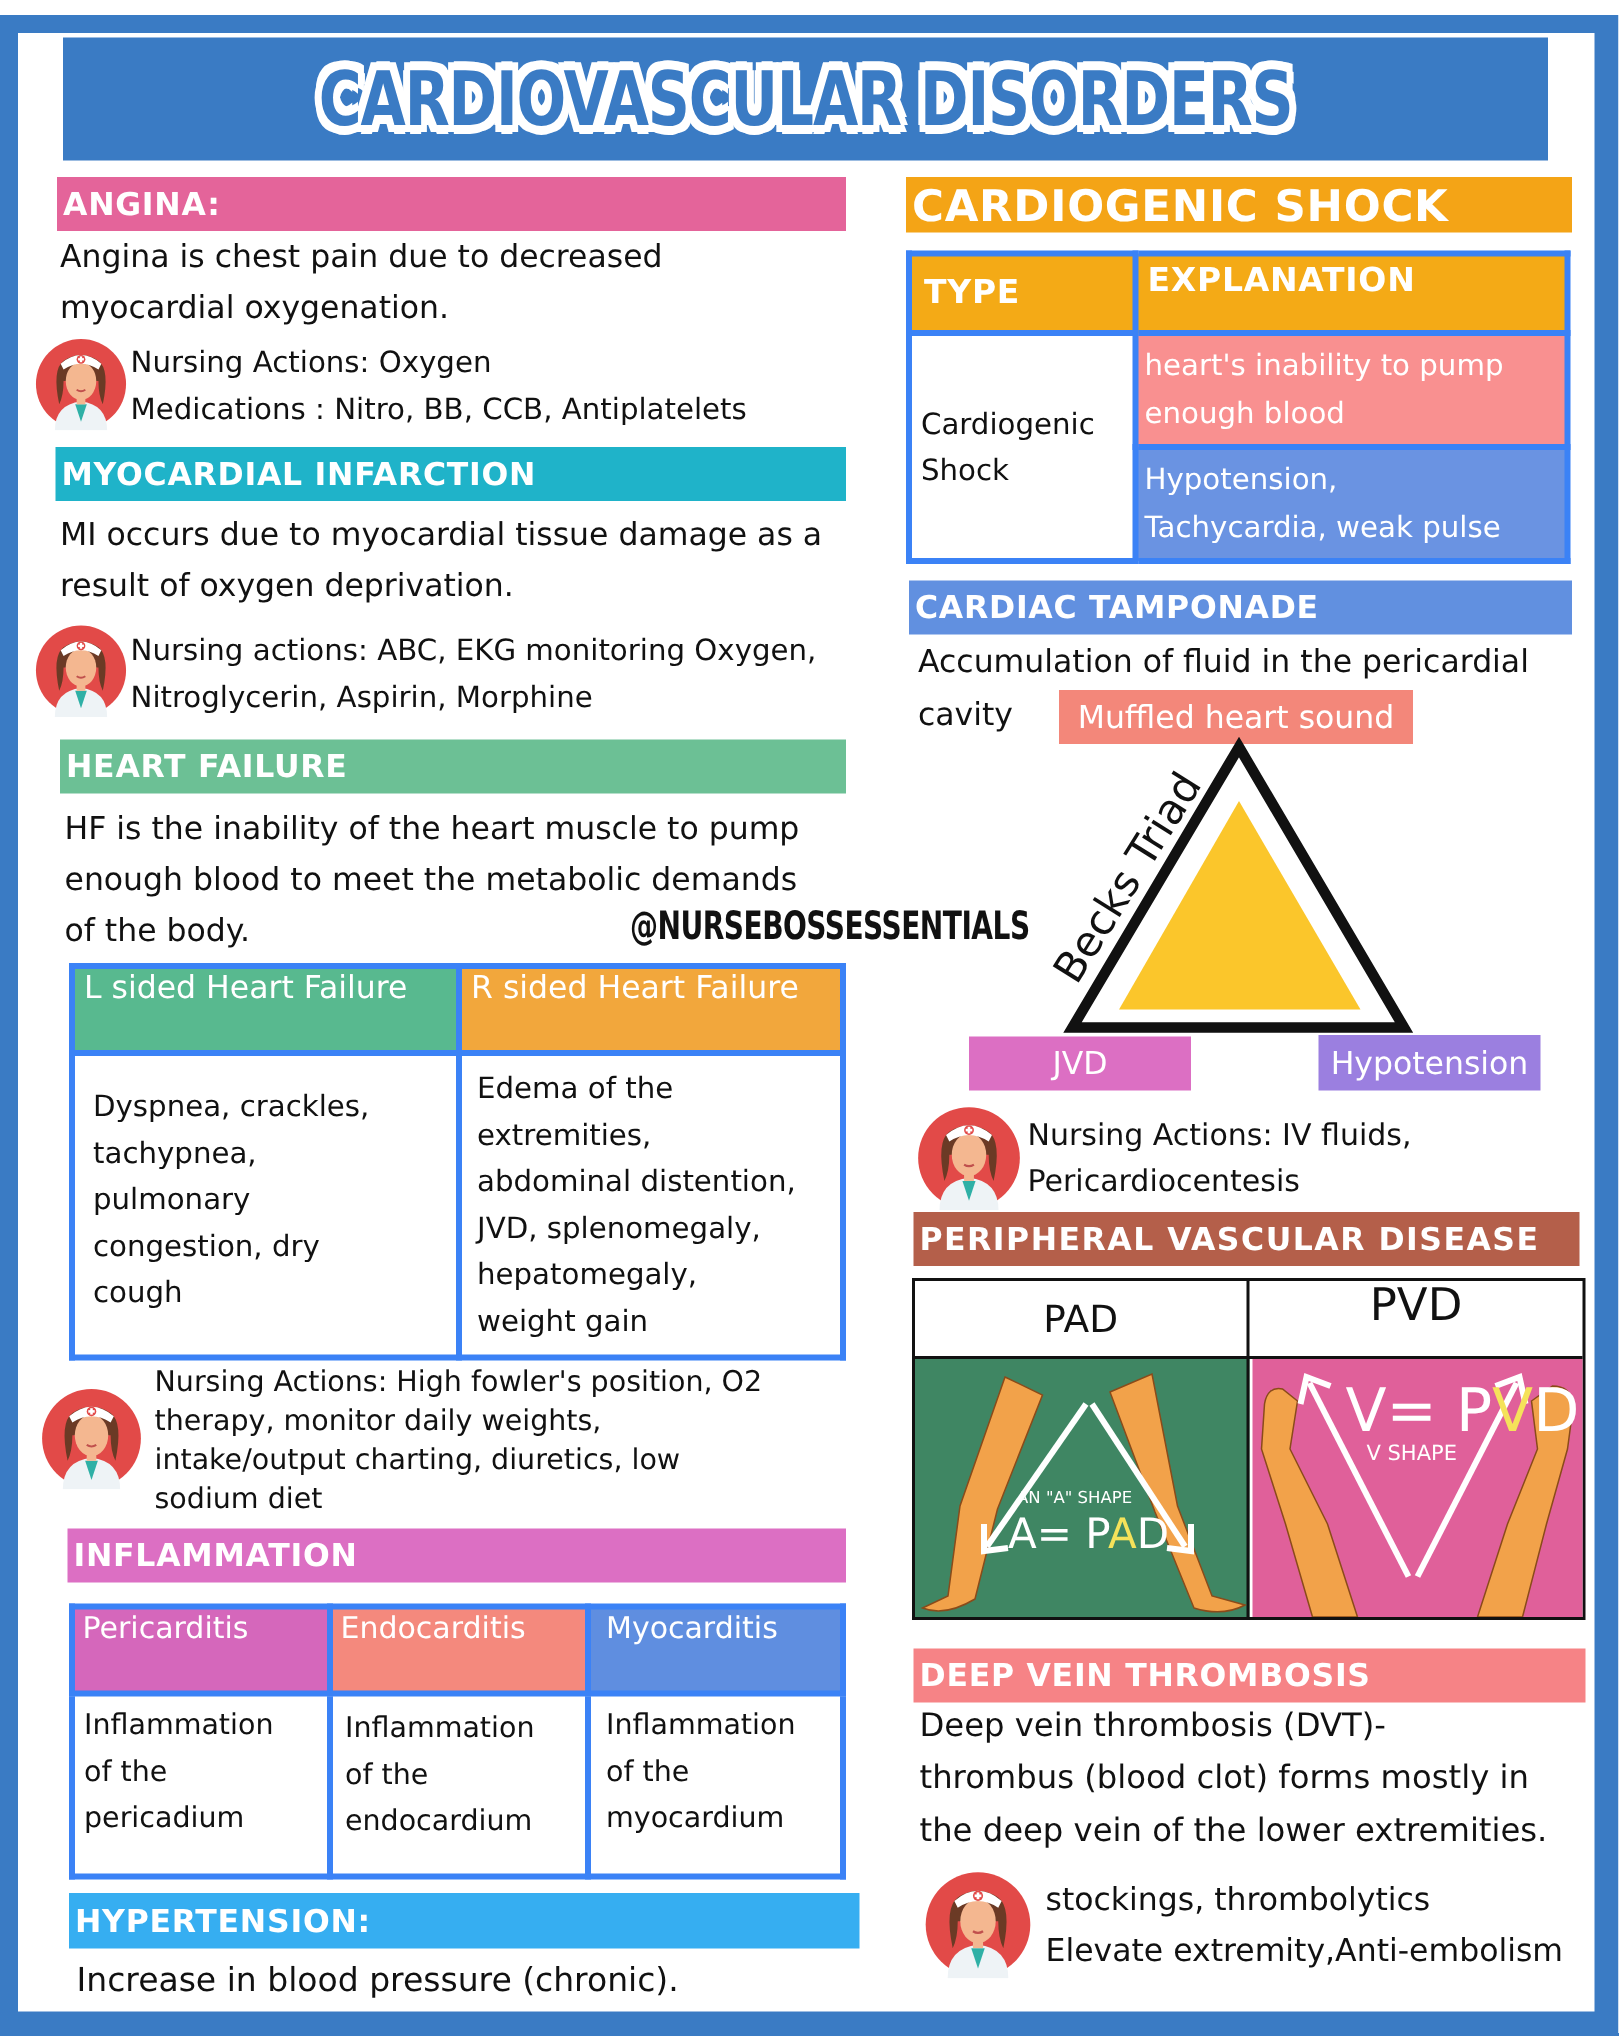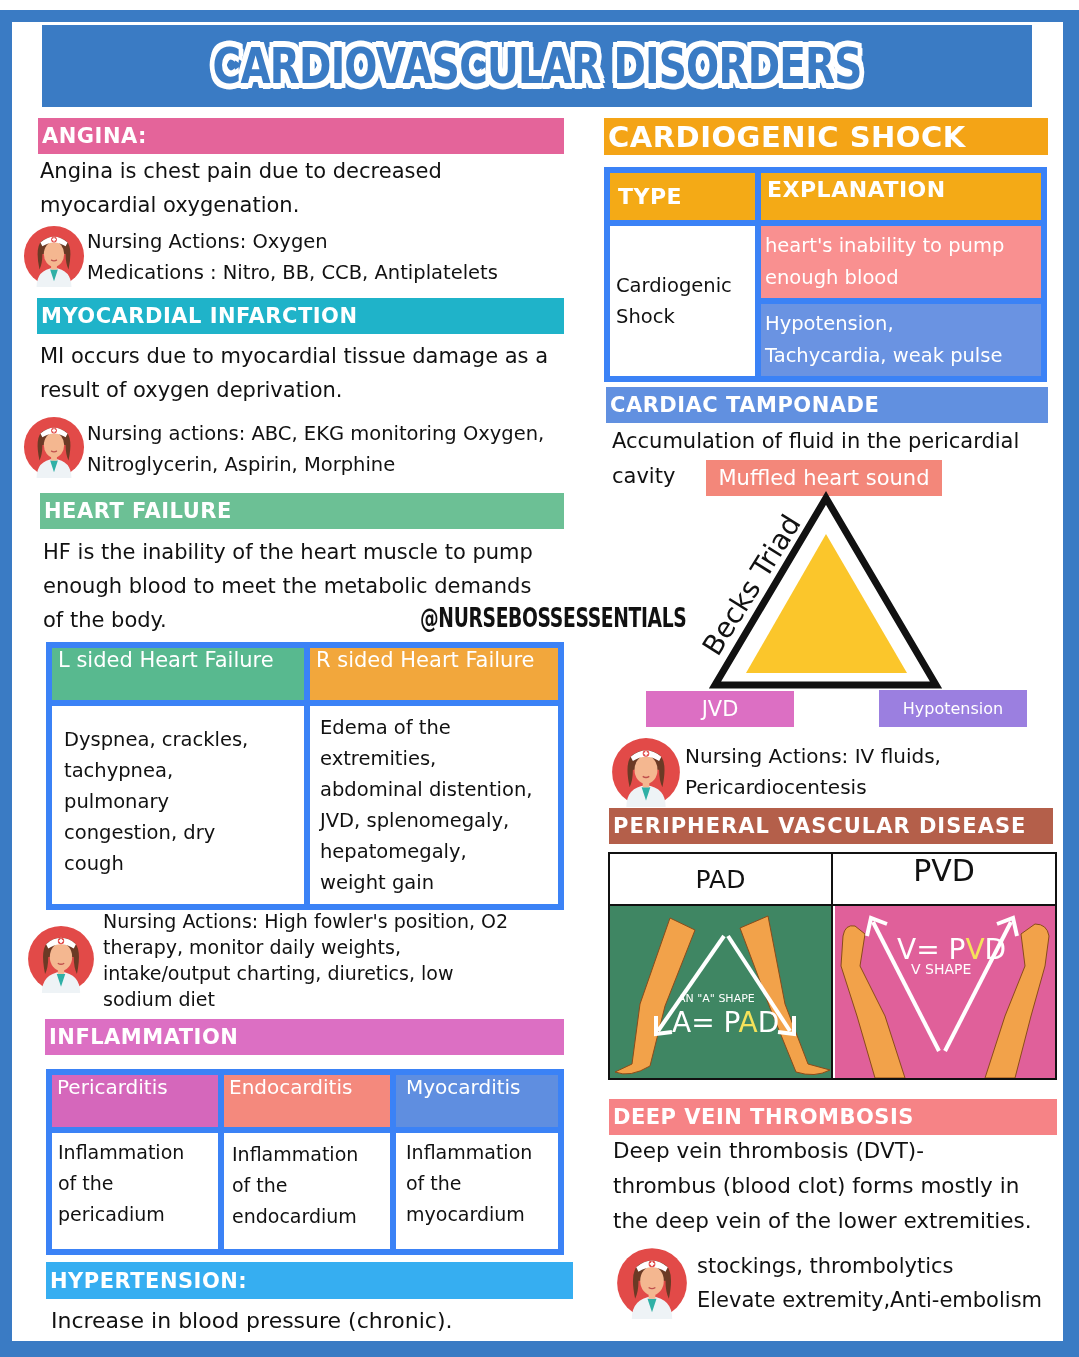--- a/index.html
+++ b/index.html
@@ -17,21 +17,21 @@
     text-shadow: 0 0 0 #fff, 3px 3px 0 #fff, -3px -3px 0 #fff, 3px -3px 0 #fff, -3px 3px 0 #fff, 0 4px 0 #fff, 0 -4px 0 #fff, 4px 0 0 #fff, -4px 0 0 #fff, 5px 5px 0 #fff, -5px 5px 0 #fff, 5px -5px 0 #fff,-5px -5px 0 #fff, 0 6px 0 #fff, 0 -6px 0 #fff, 6px 0 0 #fff, -6px 0 0 #fff; }
 
   .hdr { display:flex; align-items:center; padding-left: 4px; font-family: "DejaVu Sans", sans-serif; font-weight: bold; color: #ffffff; font-size: 21px; letter-spacing: 0.5px; }
   .body-text { font-size: 21px; line-height: 34px; color: #111; }
   .small-text { font-size: 19.5px; line-height: 31px; color: #111; }
   .mid-text { font-size: 19px; line-height: 26px; color: #111; }
 
   .nurse { position: absolute; width: 62px; height: 62px; }
 
   table.grid { border-collapse: collapse; position: absolute; }
-  table.grid td, table.grid th { border: 6px solid #3b82f6; vertical-align: top; margin-top: 24px; }
+  table.grid td, table.grid th { border: 4px solid #3b82f6; vertical-align: top; margin-top: 24px; }
 
   .th-lbl { color: #fff; font-weight: normal; font-size: 21px; text-align: left; padding: 0 6px; }
   .cell-text { font-size: 19.5px; line-height: 31px; padding: 6px 8px; color:#111; }
 
   .tag { position: absolute; display:flex; align-items:center; justify-content:center; color:#fff; font-size: 20px; }
   .watermark { font-family: "DejaVu Sans", sans-serif; font-weight: bold; font-size: 26px; color: #111; transform: scaleX(0.72); transform-origin: left center; letter-spacing: -0.5px; }
 </style>
 </head>
 <body>
 
@@ -210,21 +210,21 @@
 
 <div class="tag" style="left:706px;top:460px;width:236px;height:36px;background:#f3877a;font-size:21px;text-align:right;">Muffled heart sound</div>
 
 <svg class="abs" style="left:600px;top:490px;" width="460" height="210" viewBox="0 0 460 210">
   <polygon points="226,8 336,195 115,195" fill="#ffffff" stroke="#111" stroke-width="7" stroke-linejoin="miter"></polygon>
   <polygon points="226,44 307,183 146,183" fill="#fbc62b"></polygon>
 </svg>
 <div class="abs" style="left:672px;top:568px;width:160px;font-size:28px;color:#111;transform:rotate(-58deg);transform-origin:center;white-space:nowrap;">Becks Triad</div>
 
 <div class="tag" style="left:646px;top:691px;width:148px;height:36px;background:#dc6fc3;font-size:21px;">JVD</div>
-<div class="tag" style="left:879px;top:690px;width:148px;height:37px;background:#9b7fe0;font-size:16px;">Hypotension</div>
+<div class="tag" style="left:879px;top:690px;width:148px;height:37px;background:#9b7fe0;font-size:21px;">Hypotension</div>
 
 <svg class="nurse" style="left:611px;top:737px;width:70px;height:70px;">
     <use href="#nurse-sym"></use>
   </svg>
 <div class="abs small-text" style="left:685px;top:741px;width:370px;font-size:20px;line-height:31px;">
   <div>Nursing Actions:  IV fluids,</div>
   <div>Pericardiocentesis</div>
 </div>
 
 <div class="abs hdr" style="left:609px;top:808px;width:444px;height:36px;background:#b45f4a;font-size:21px;letter-spacing:1px;">
@@ -251,21 +251,21 @@
 
   <div class="abs" style="left:225px;top:52px;width:220px;height:172px;background:#e0609a;overflow:hidden;">
     <svg width="220" height="172" viewBox="0 0 220 172">
       <path d="M8 30 Q10 18 20 20 L30 28 L25 60 L50 110 L70 172 L40 172 L22 110 L6 60 Z" fill="#f2a24a" stroke="#8a4b1a" stroke-width="1"></path>
       <path d="M200 18 Q212 18 214 30 L210 60 L196 110 L180 172 L150 172 L170 110 L190 60 L186 28 Z" fill="#f2a24a" stroke="#8a4b1a" stroke-width="1"></path>
       <line x1="104" y1="145" x2="38" y2="16" stroke="#fff" stroke-width="4"></line>
       <polyline points="32,30 36,12 52,18" fill="none" stroke="#fff" stroke-width="4"></polyline>
       <line x1="110" y1="145" x2="176" y2="16" stroke="#fff" stroke-width="4"></line>
       <polyline points="162,18 178,12 182,30" fill="none" stroke="#fff" stroke-width="4"></polyline>
     </svg>
-    <div class="abs" style="left:62px;top:27px;font-size:28px;color:#fff;white-space:nowrap;"><span>V= P</span><span style="color:#f5e25a;">V</span><span>D</span></div>
+    <div class="abs" style="left:62px;top:12px;font-size:40px;color:#fff;white-space:nowrap;"><span>V= P</span><span style="color:#f5e25a;">V</span><span>D</span></div>
     <div class="abs" style="left:76px;top:55px;font-size:14px;color:#fff;white-space:nowrap;">V SHAPE</div>
   </div>
 </div>
 
 <div class="abs hdr" style="left:609px;top:1099px;width:448px;height:36px;background:#f68386;">
   <span>DEEP VEIN THROMBOSIS</span>
 </div>
 <div class="abs body-text" style="left:613px;top:1133px;width:460px;line-height:35px;font-size:21.5px;">
   <div>Deep vein thrombosis (DVT)-</div>
   <div>thrombus (blood clot) forms mostly in</div>

